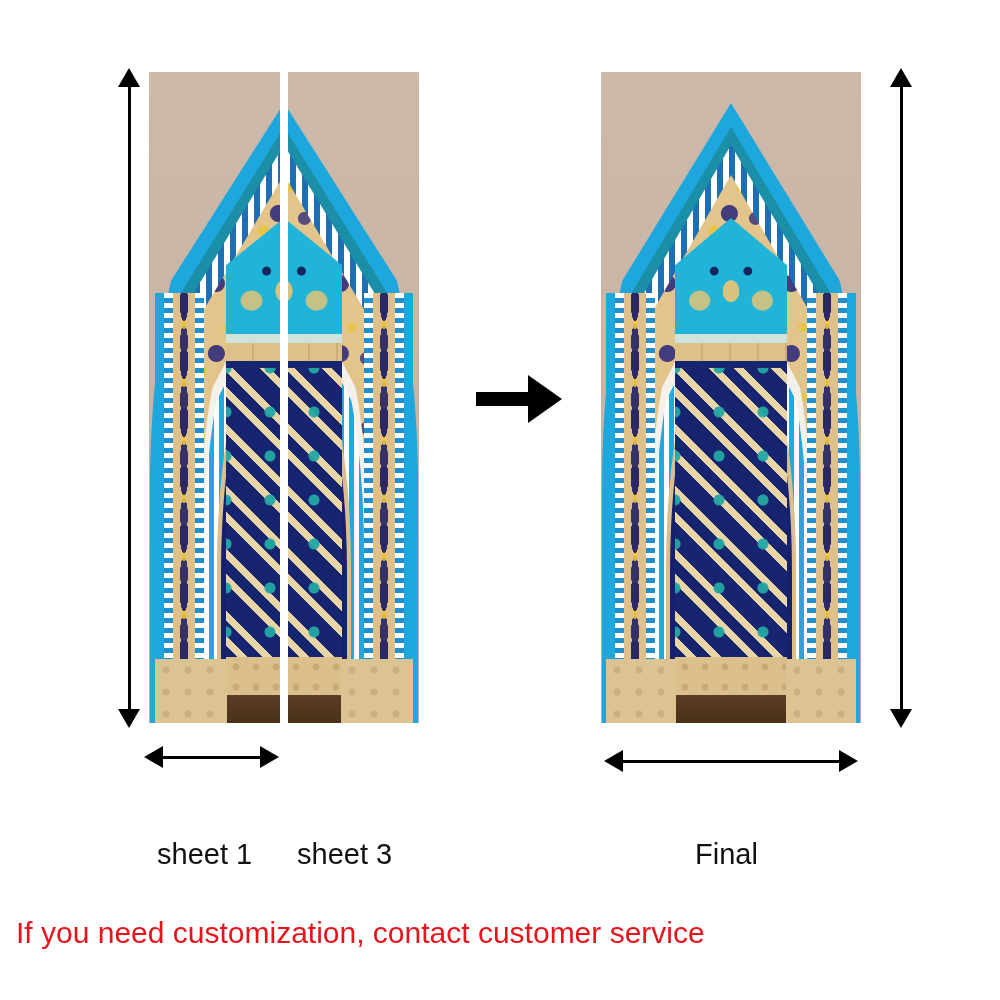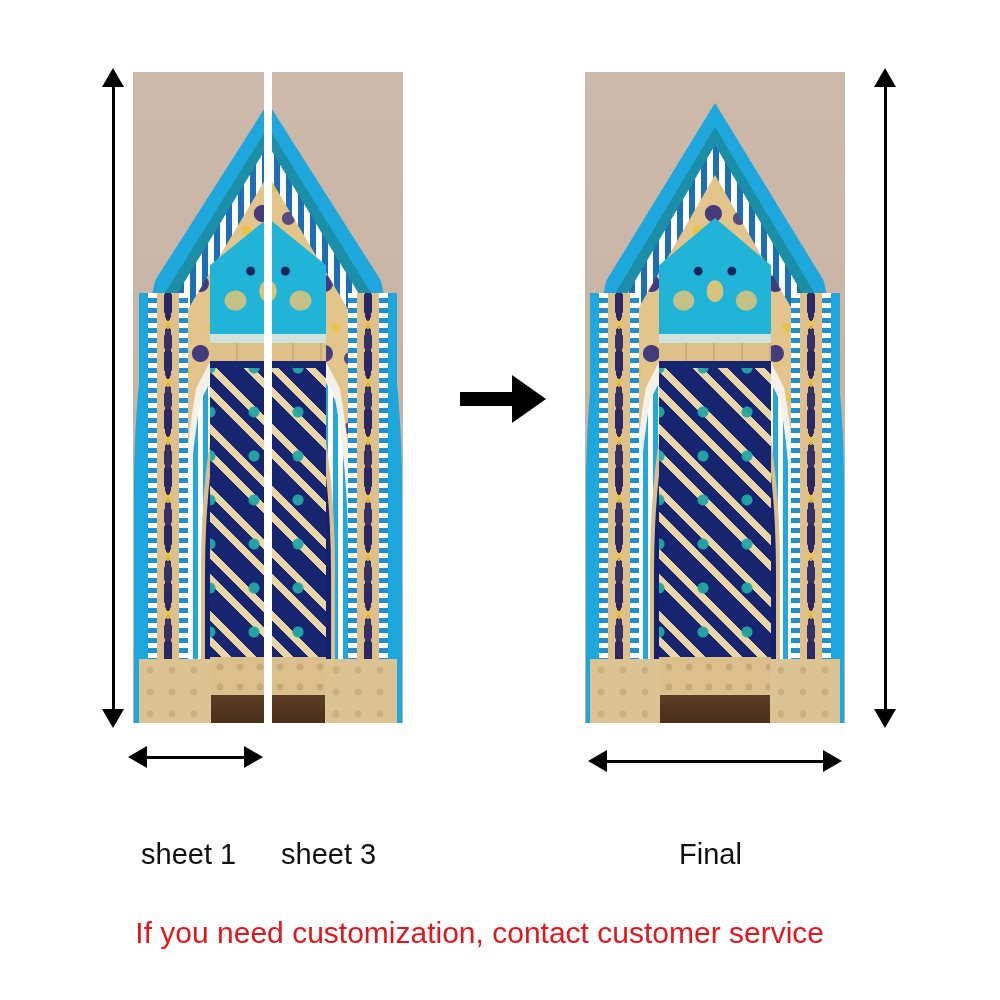--- a/index.html
+++ b/index.html
@@ -1,42 +1,42 @@
 <!DOCTYPE html>
 <html><head>
 <meta charset="utf-8">
 <style>
   html,body{margin:0;padding:0;}
   body{
     width:1000px;height:1000px;background:#ffffff;
     font-family:"Liberation Sans", sans-serif;
     position:relative;overflow:hidden;
   }
-  .stage{position:absolute;left:0;top:0;width:824px;height:1000px;}
+  .stage{position:absolute;left:16px;top:0;width:824px;height:1000px;}
 
   
   .vdim{position:absolute;width:26px;}
   .vdim .shaft{position:absolute;left:12px;top:10px;bottom:10px;width:3px;background:#000;}
   .vdim .head{position:absolute;left:2px;width:0;height:0;border-left:11px solid transparent;border-right:11px solid transparent;}
   .vdim .head.up{top:0;border-bottom:19px solid #000;}
   .vdim .head.dn{bottom:0;border-top:19px solid #000;}
 
   .hdim{position:absolute;height:26px;}
   .hdim .shaft{position:absolute;top:12px;left:10px;right:10px;height:3px;background:#000;}
   .hdim .head{position:absolute;top:2px;width:0;height:0;border-top:11px solid transparent;border-bottom:11px solid transparent;}
   .hdim .head.lf{left:0;border-right:19px solid #000;}
   .hdim .head.rt{right:0;border-left:19px solid #000;}
 
   .bigarrow{position:absolute;}
   .bigarrow .shaft{position:absolute;left:0;top:17px;width:52px;height:14px;background:#000;}
   .bigarrow .head{position:absolute;right:0;top:0;width:0;height:0;border-top:24px solid transparent;border-bottom:24px solid transparent;border-left:34px solid #000;}
 
   
   .lbl{position:absolute;font-size:29px;color:#111;white-space:nowrap;}
-  .caption{position:absolute;left:0;right:0;top:916px;text-align:right;
+  .caption{position:absolute;left:0;right:0;top:916px;text-align:left;
     font-size:30px;color:#e8141c;white-space:nowrap;}
 
   
   .panel{position:absolute;overflow:hidden;background:#ffffff;}
   .doorart{position:absolute;left:0;top:0;width:100%;height:100%;overflow:hidden;}
 
   
   .wall{position:absolute;inset:0;
     background:linear-gradient(180deg,#cdb9a9 0%,#c8b4a4 55%,#c2ae9e 100%);}
 

